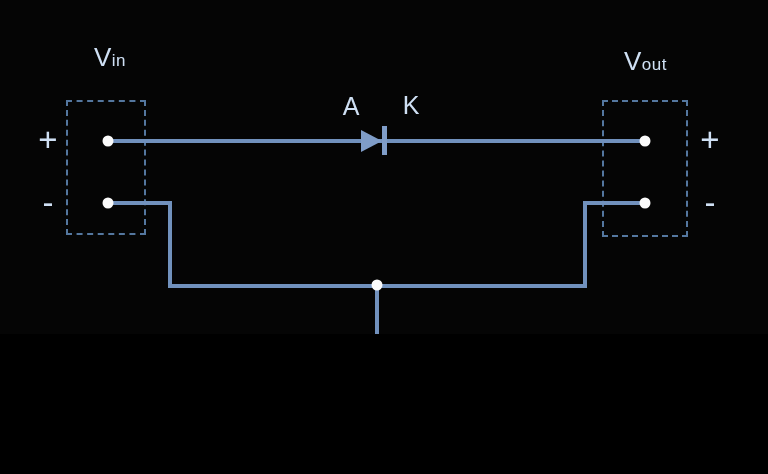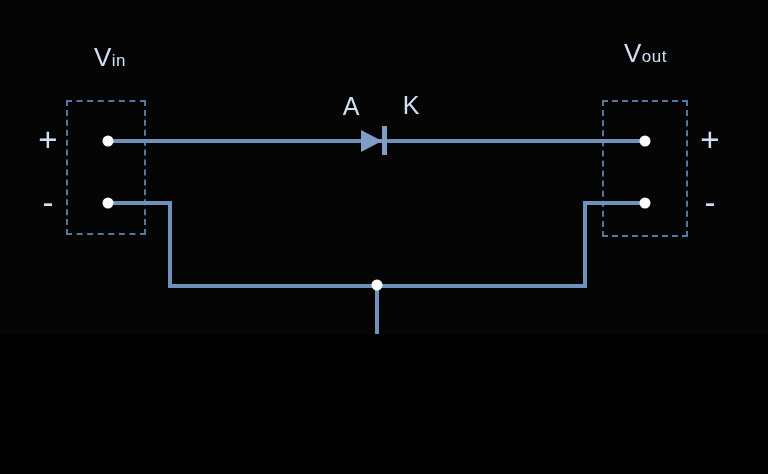--- a/index.html
+++ b/index.html
@@ -96,21 +96,21 @@
   .gnd-bar.b3 { left: 377px; top: 420px; width: 11px; }
 </style>
 </head>
 <body>
 
 <div class="stage">
 
   <div class="port-name" style="left:94px; top:44px;">
     <span>V</span><span class="sub">in</span>
   </div>
-  <div class="port-name" style="left:624px; top:40px;">
+  <div class="port-name" style="left:624px; top:48px;">
     <span>V</span><span class="sub">out</span>
   </div>
 
   <div class="port-box left"></div>
   <div class="port-box right"></div>
 
   <span class="polarity" style="left:48px; top:139px;">+</span>
   <span class="polarity" style="left:48px; top:202px;">-</span>
   <span class="polarity" style="left:710px; top:139px;">+</span>
   <span class="polarity" style="left:710px; top:202px;">-</span>

